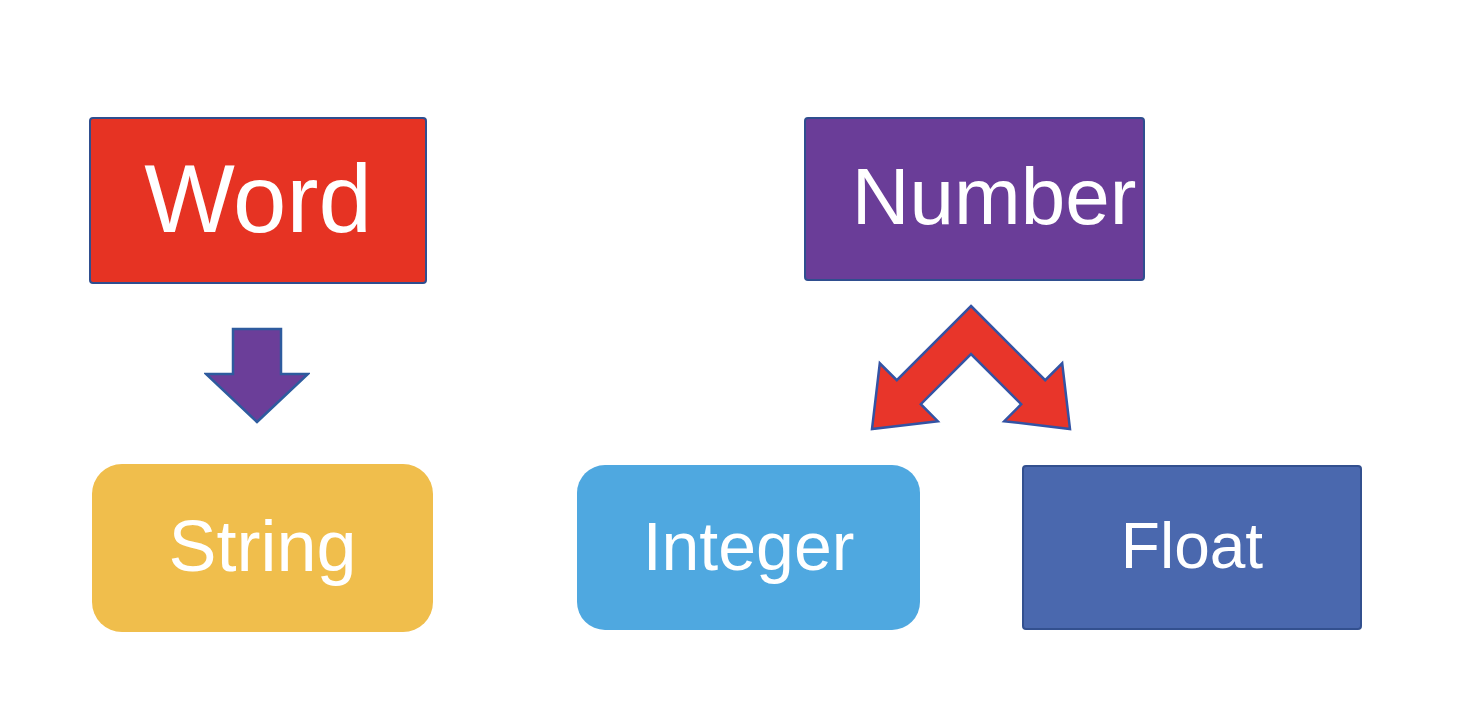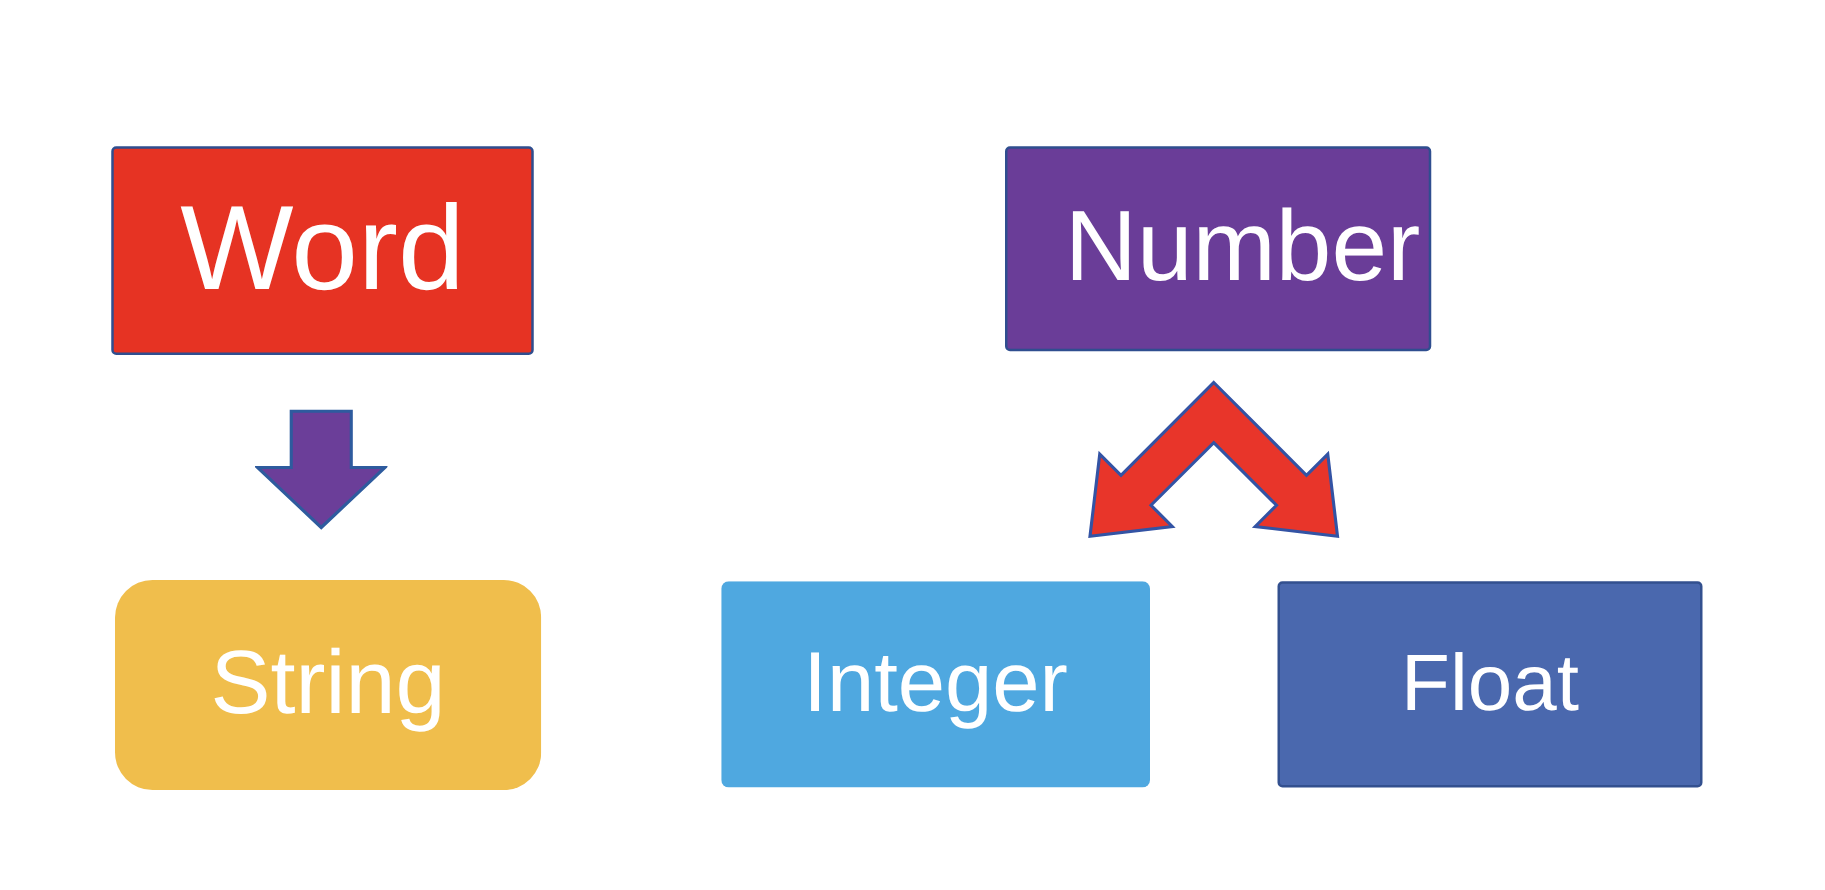--- a/index.html
+++ b/index.html
@@ -26,21 +26,21 @@
     border-radius: 4px;
   }
   .node span {
     display: block;
     line-height: 1;
     transform: translateY(-2px);
   }
   .node-word    { left: 89px;  top: 117px; width: 338px; height: 167px; font-size: 96px; }
   .node-number  { left: 804px; top: 117px; width: 341px; height: 164px; font-size: 80px; padding-left: 39px; }
   .node-string  { left: 92px;  top: 464px; width: 341px; height: 168px; font-size: 72px; border-radius: 30px; }
-  .node-integer { left: 577px; top: 465px; width: 343px; height: 165px; font-size: 68px; border-radius: 6px; }
+  .node-integer { left: 577px; top: 465px; width: 343px; height: 165px; font-size: 68px; border-radius: 28px; }
   .node-float   { left: 1022px; top: 465px; width: 340px; height: 165px; font-size: 64px; }
   .arrow-svg {
     position: absolute;
     display: block;
   }
   .arrow-down  { left: 204px; top: 327px; }
   .arrow-split { left: 868px; top: 303px; }
 </style>
 </head>
 <body>

